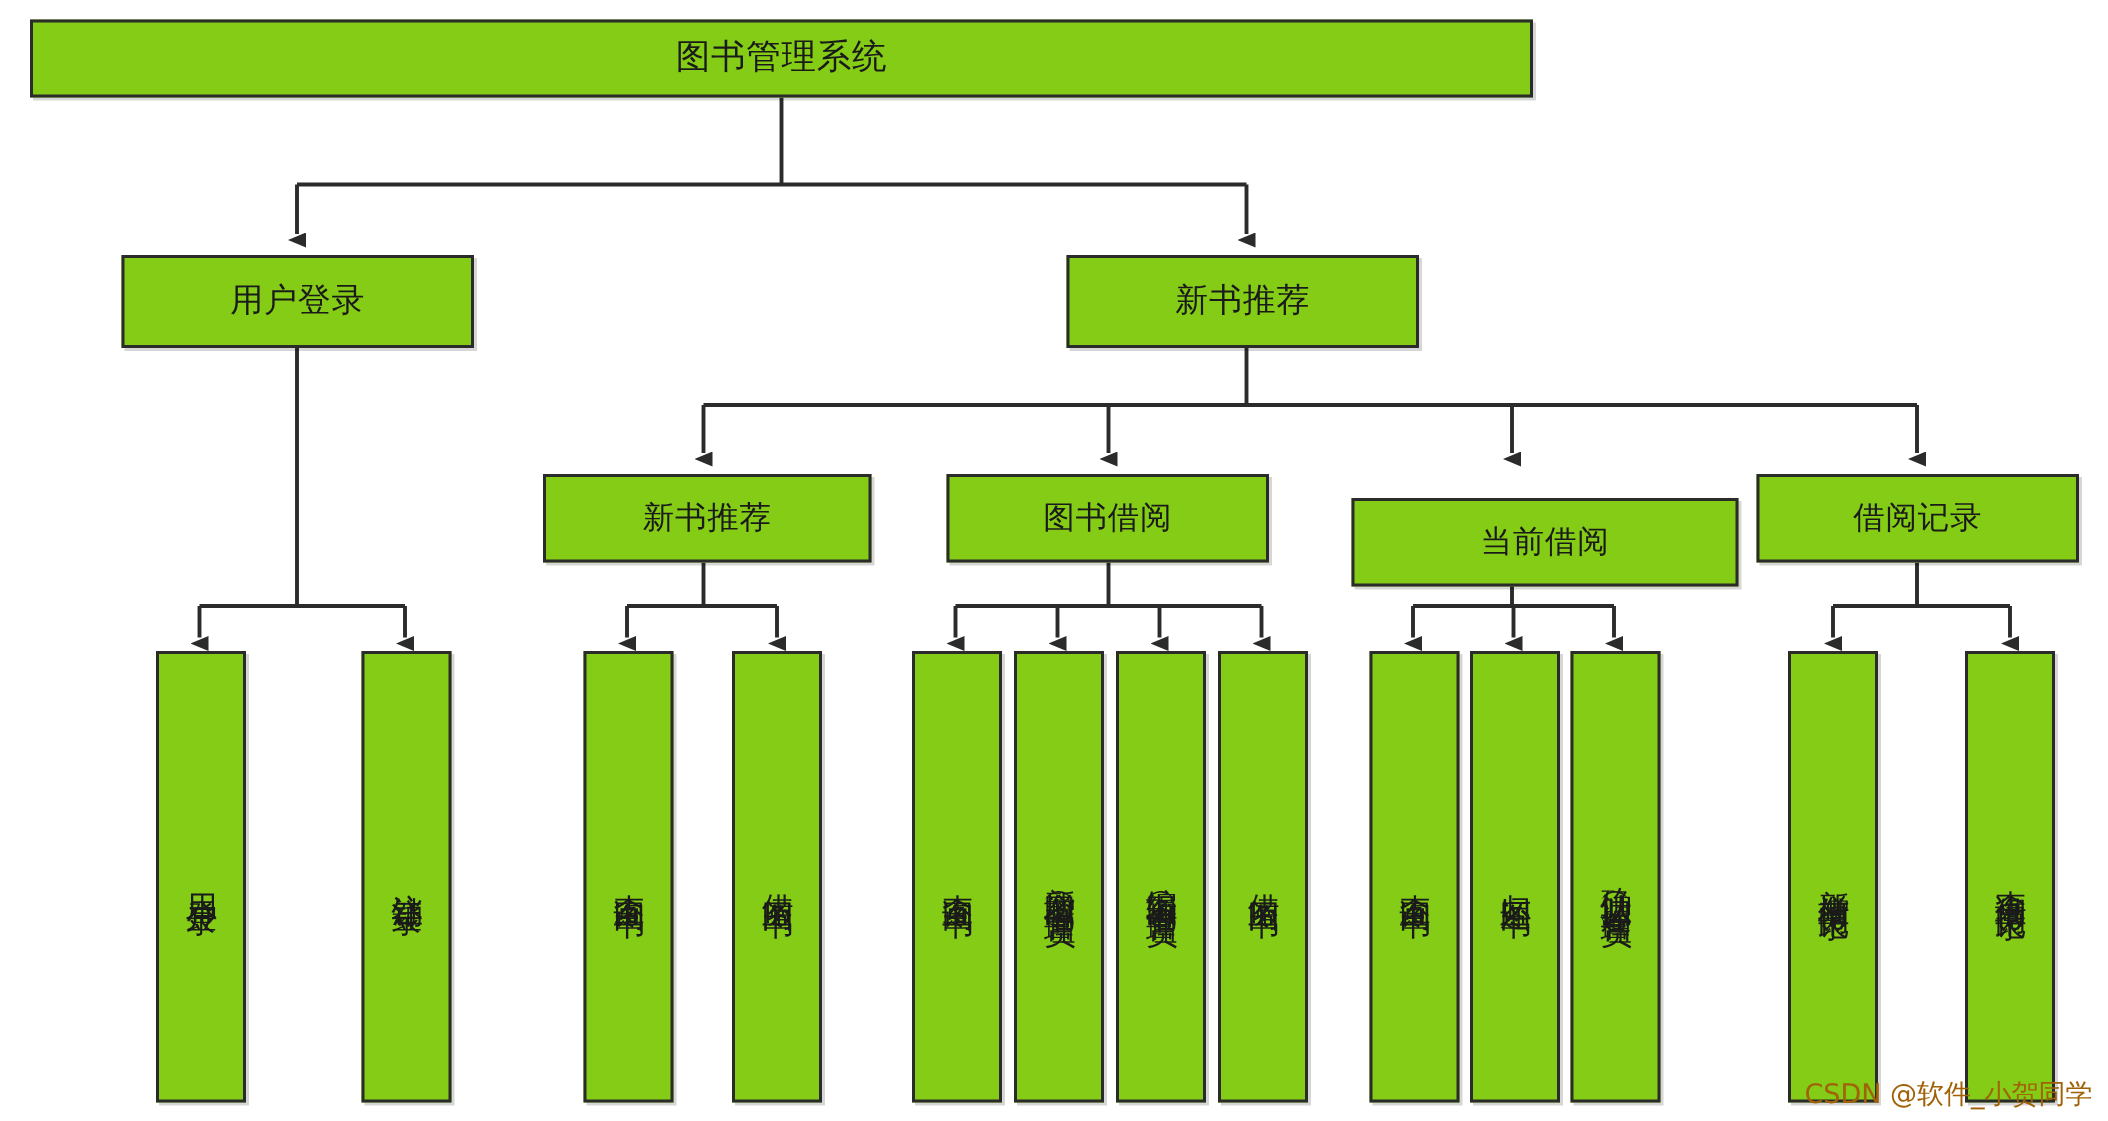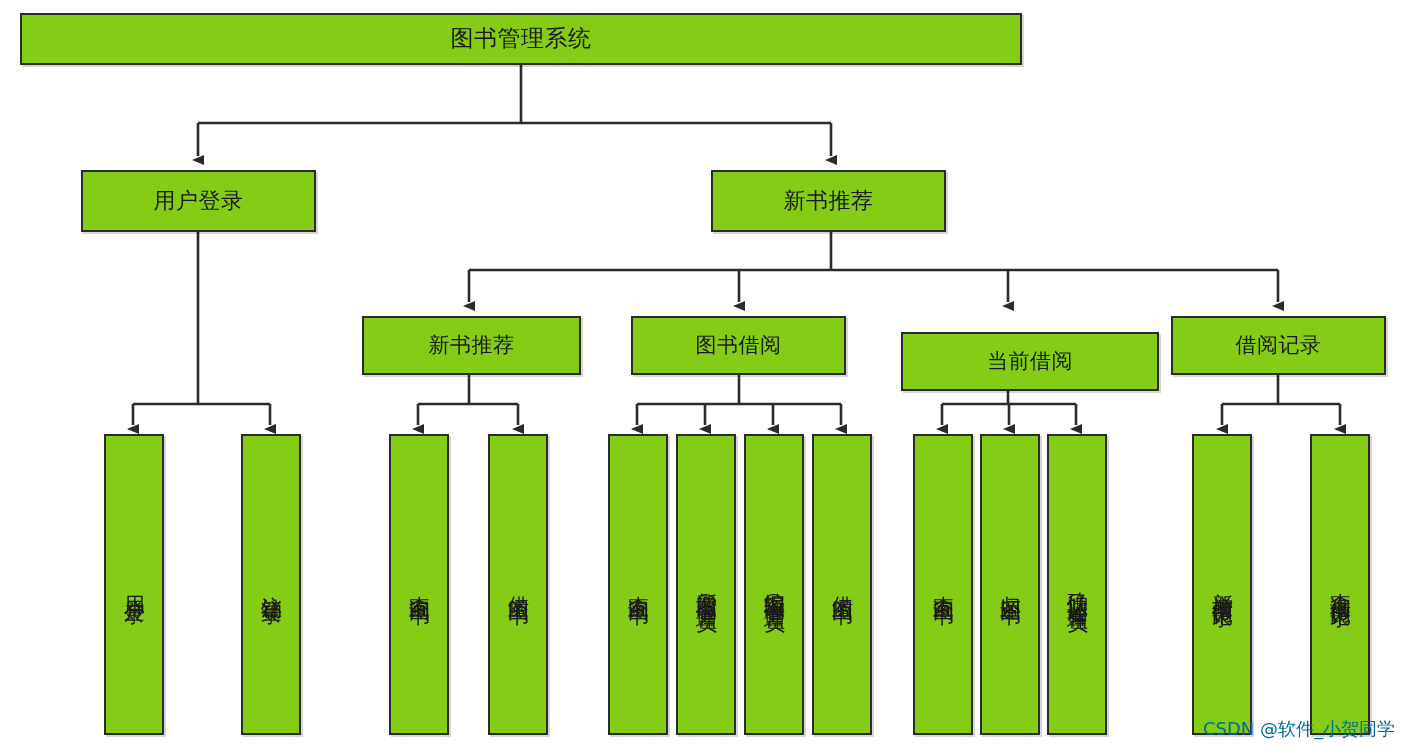--- a/index.html
+++ b/index.html
@@ -63,21 +63,21 @@
   }
   .leaf.top-align .node-label {
     align-items: flex-start;
     padding-top: 4px;
   }
   .watermark {
     position: absolute;
     right: 10px;
     bottom: 6px;
     font-size: 18px;
-    color: #0369a1;
+    color: #a16207;
     white-space: nowrap;
     pointer-events: none;
   }
 </style>
 </head>
 <body>
 
 <div id="canvas">
 
   <svg id="wires" viewBox="0 0 1405 747">

